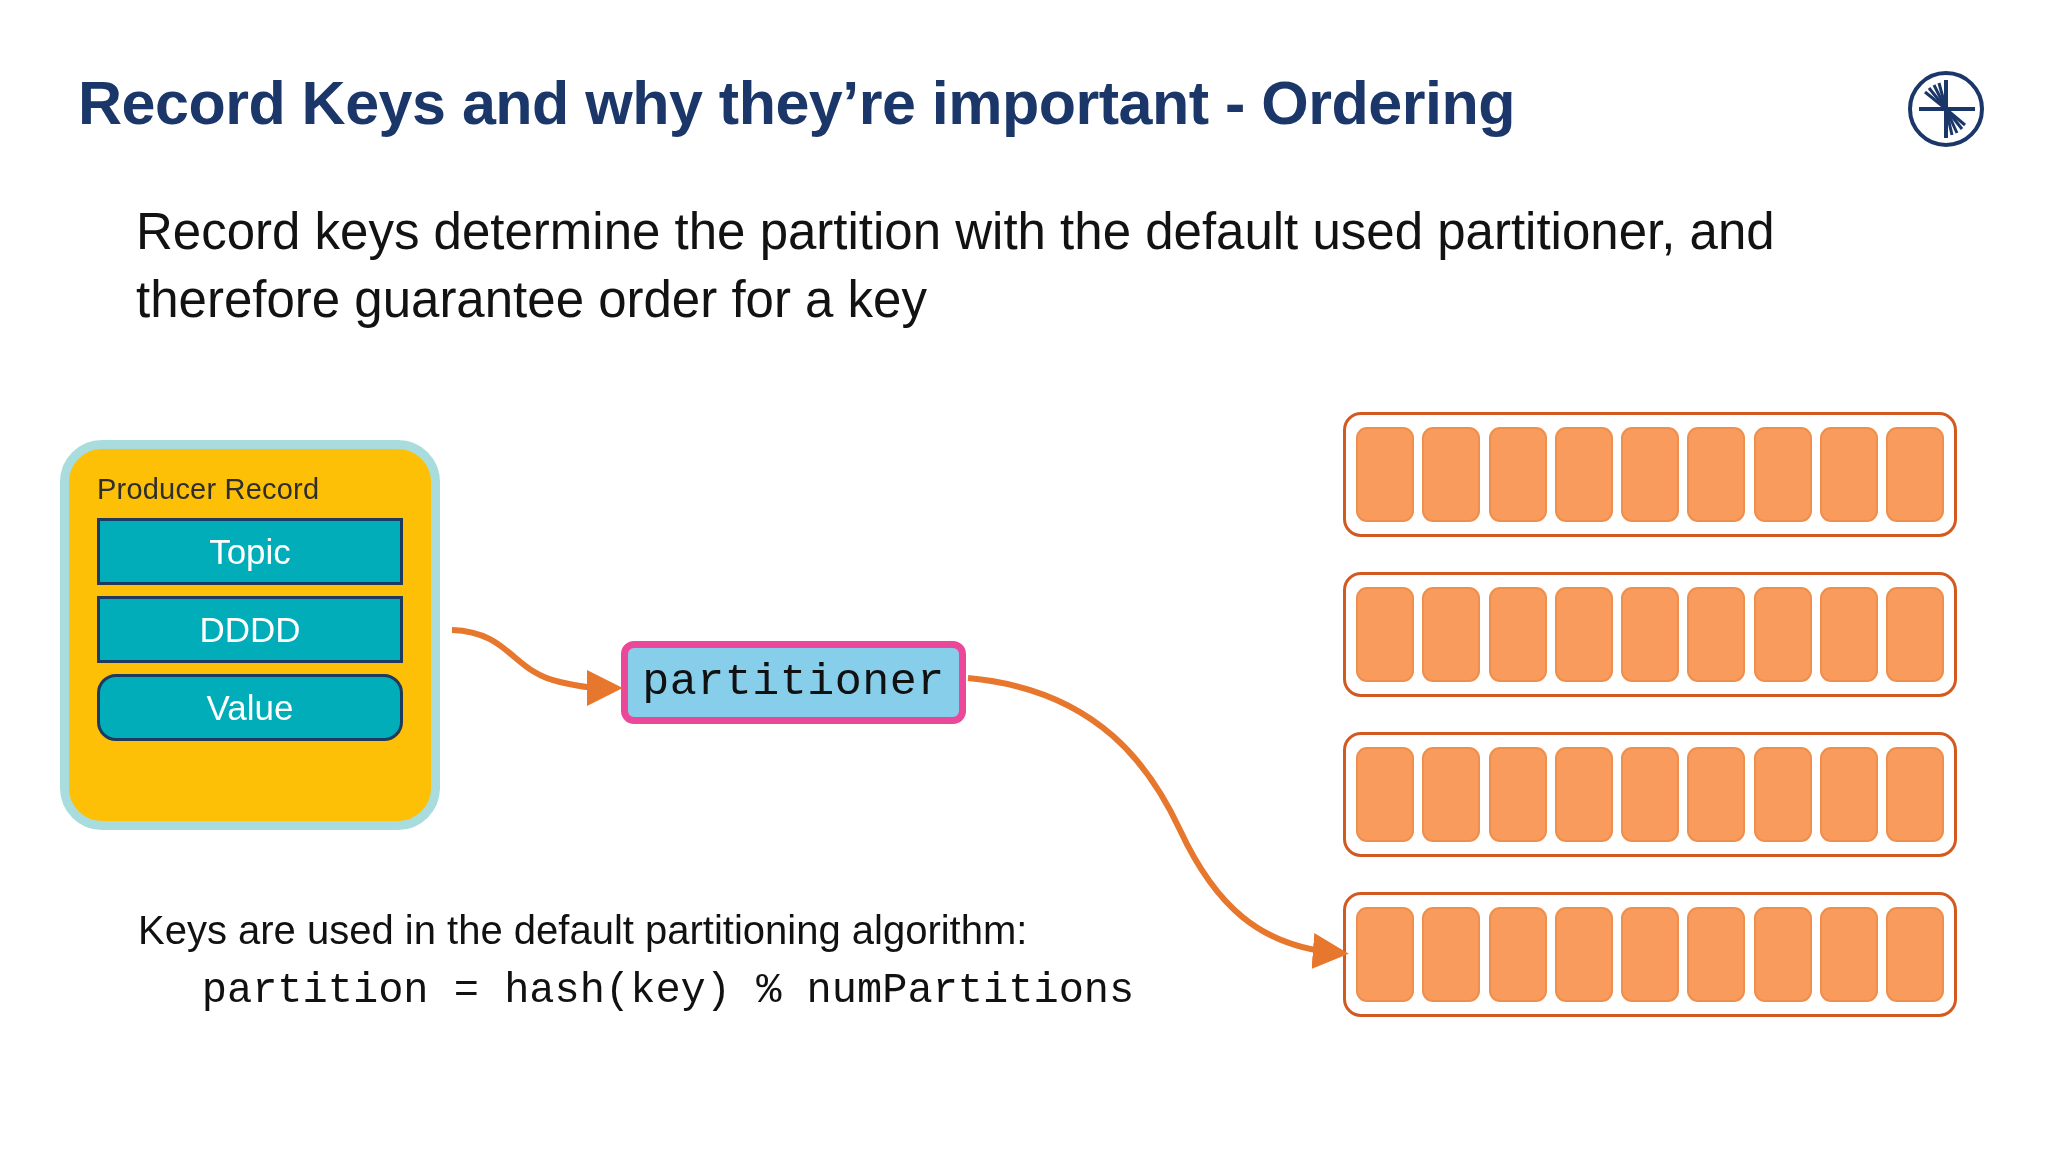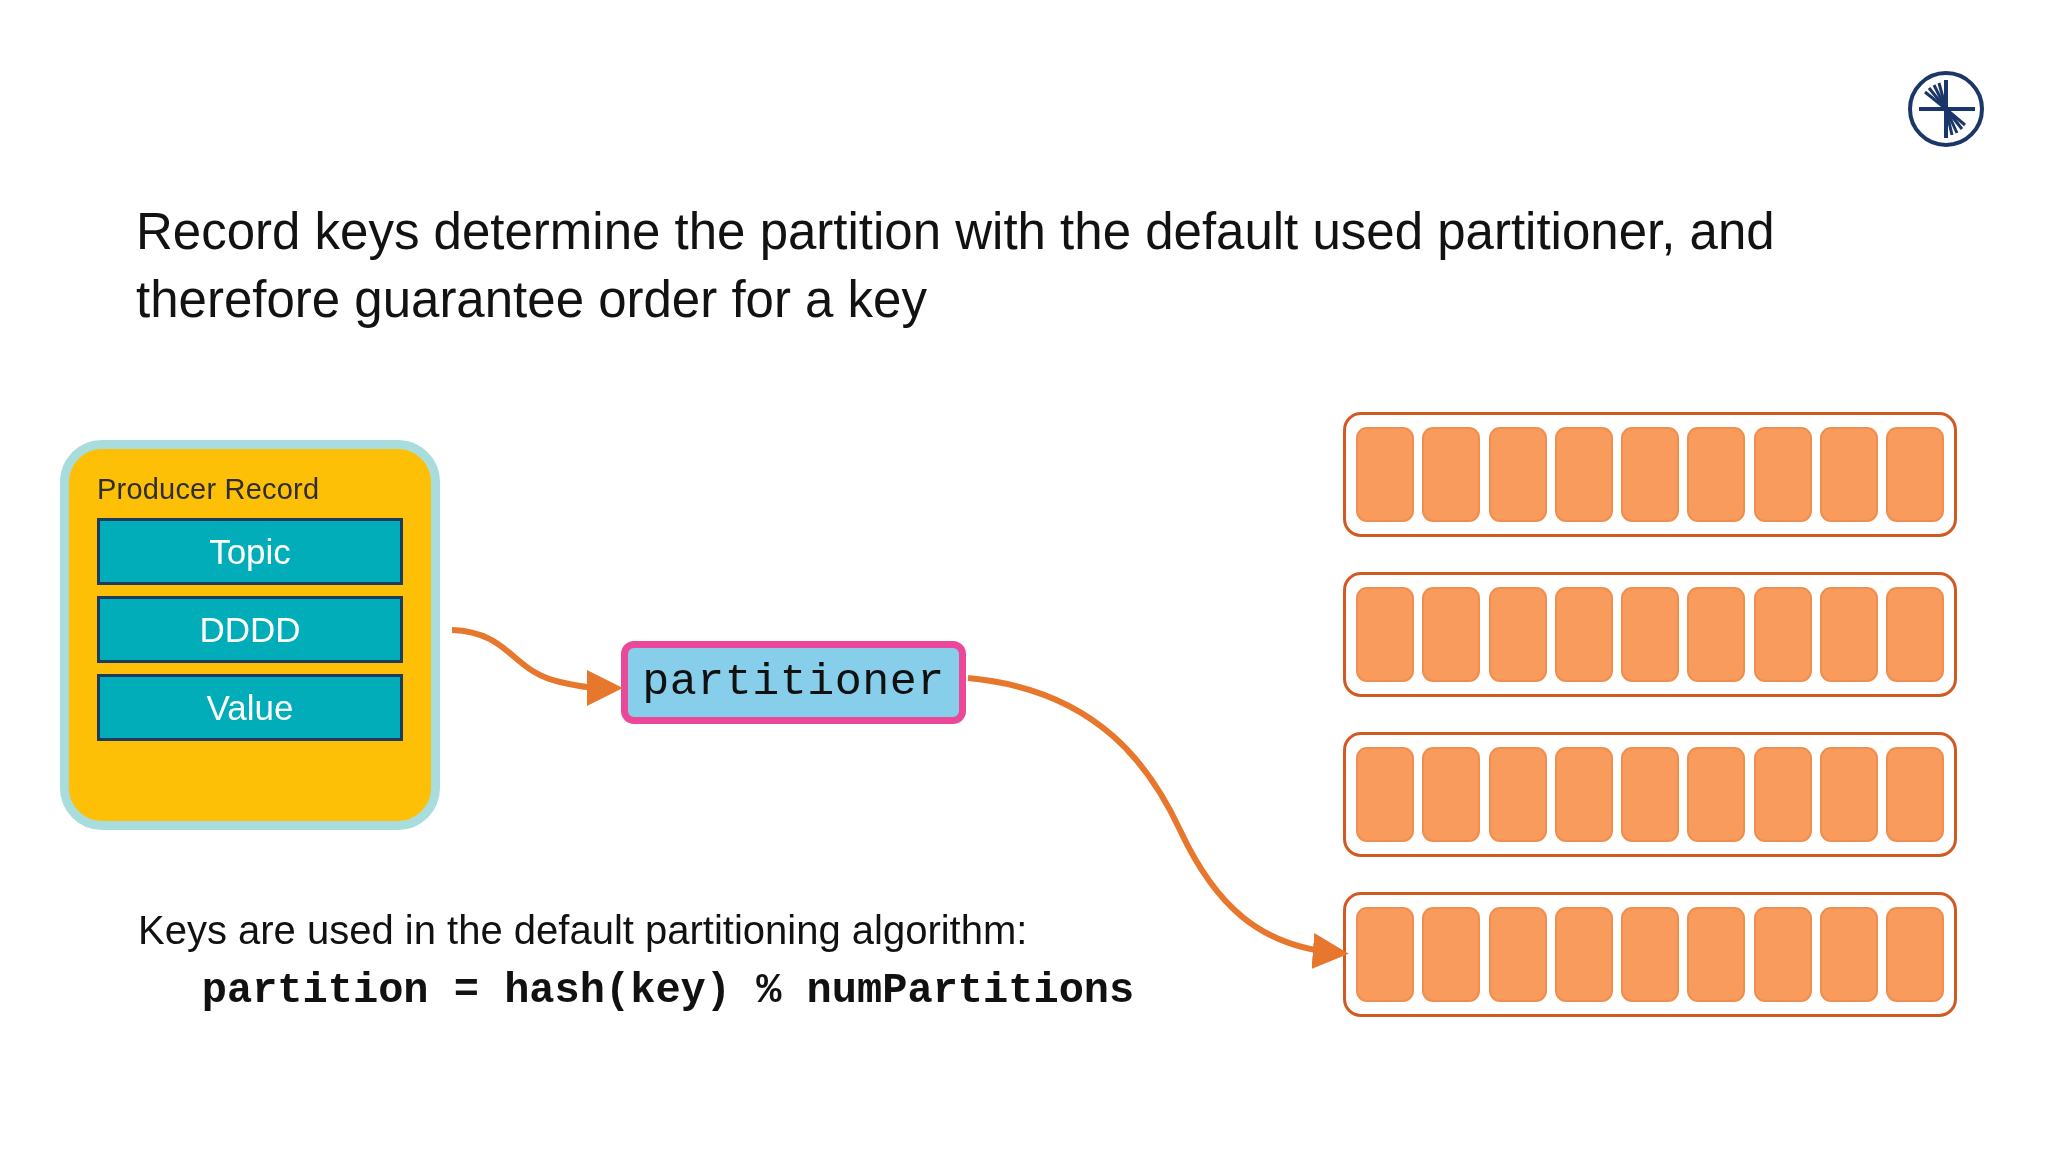--- a/index.html
+++ b/index.html
@@ -73,21 +73,21 @@
     margin-bottom: 11px;
     border: 3px solid #1e3a5f;
     display: flex;
     align-items: center;
     justify-content: center;
     font-size: 35px;
     line-height: 1;
   }
   .record-field.teal { background: #00adb8; color: #ffffff; }
   .record-field.gray { background: #e0e0e0; color: #111111; }
-  .record-field:last-child { margin-bottom: 4px; }
+  .record-field:last-child { margin-bottom: 4px; border-radius: 19px; }
 
   
   .partitioner-box {
     position: absolute;
     left: 621px;
     top: 641px;
     width: 345px;
     height: 83px;
     background: #87ceea;
     border: 7px solid #ec4899;
@@ -110,21 +110,21 @@
   }
   .caption-line {
     font-size: 40px;
     color: #111111;
     white-space: nowrap;
   }
   .caption-formula {
     margin-top: 14px;
     text-align: center;
     font-family: "Liberation Mono", "DejaVu Sans Mono", monospace;
-    font-weight: bold;
+    font-weight: normal;
     font-size: 42px;
     color: #111111;
     white-space: nowrap;
   }
 
   
   .partitions {
     position: absolute;
     left: 1343px;
     top: 412px;
@@ -158,20 +158,21 @@
     width: 2048px;
     height: 1152px;
     pointer-events: none;
   }
 </style>
 </head>
 <body>
 
 <div class="slide">
 
+  <div class="slide-title">Record Keys and why they’re important - Ordering</div>
 
   <div class="brand-logo">
     <svg width="82" height="82" viewBox="0 0 82 82" aria-hidden="true">
       <circle cx="41" cy="41" r="36" fill="none" stroke="#1b3668" stroke-width="4"></circle>
       <line x1="41" y1="12" x2="41" y2="70" stroke="#1b3668" stroke-width="4"></line>
       <line x1="14" y1="41" x2="70" y2="41" stroke="#1b3668" stroke-width="4"></line>
       <line x1="41" y1="41" x2="20" y2="24" stroke="#1b3668" stroke-width="3"></line>
       <line x1="41" y1="41" x2="24" y2="20" stroke="#1b3668" stroke-width="3"></line>
       <line x1="41" y1="41" x2="29" y2="17" stroke="#1b3668" stroke-width="3"></line>
       <line x1="41" y1="41" x2="34" y2="15" stroke="#1b3668" stroke-width="3"></line>

